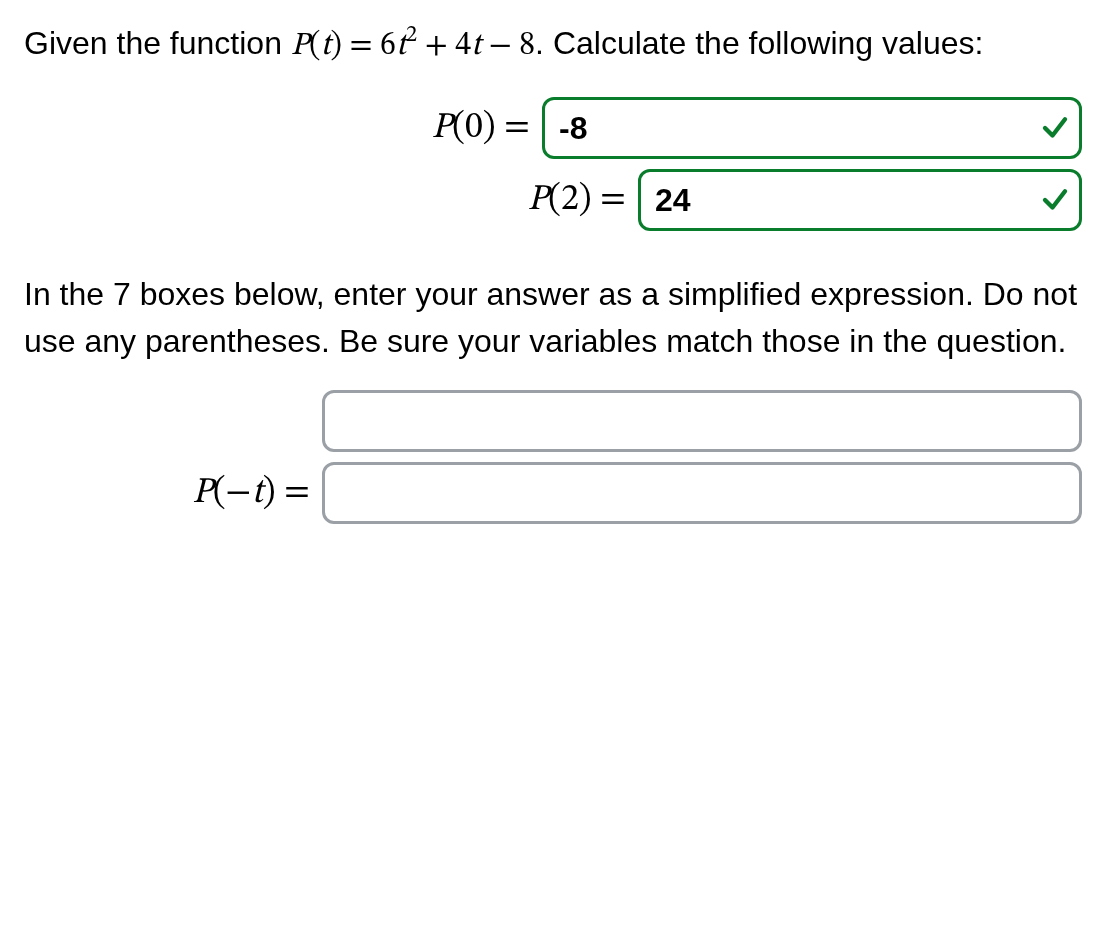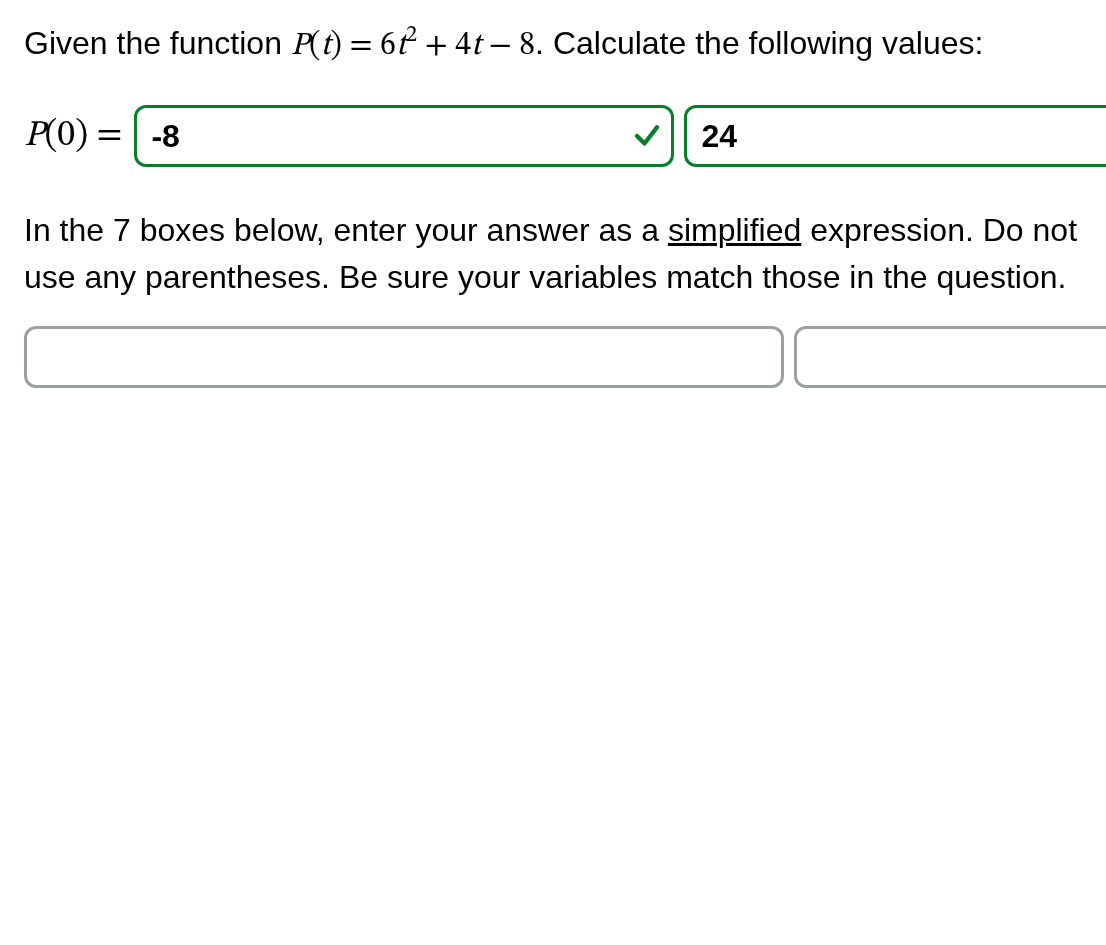--- a/index.html
+++ b/index.html
@@ -16,22 +16,22 @@
     font-family: 'Cambria Math', 'STIX Two Math', 'Times New Roman', serif;
     font-style: italic;
   }
   .math .rm { font-style: normal; }
   .sup {
     font-size: 0.7em;
     position: relative;
     top: -0.6em;
     font-style: normal;
   }
-  .prompt { margin-bottom: 36px; }
-  .rows { display: flex; flex-direction: row; gap: 10px; align-items: flex-end; }
+  .prompt { margin-bottom: 28px; }
+  .rows { display: flex; flex-direction: column; gap: 10px; align-items: flex-end; }
   .row {
     display: flex;
     align-items: center;
     gap: 12px;
   }
   .label {
     font-size: 36px;
     white-space: nowrap;
   }
   .input-box {
@@ -58,58 +58,60 @@
   .check-icon {
     position: absolute;
     right: 12px;
     top: 50%;
     transform: translateY(-50%);
     width: 30px;
     height: 30px;
     pointer-events: none;
   }
   .instructions { margin-top: 40px; margin-bottom: 26px; }
-  .underline { text-decoration: underline; }
+  .underline { }
   .minus { margin: 0 3px; }
 </style>
 </head>
 <body>
 
 <div class="prompt">
   <span>Given the function </span><span class="math"><span>P</span><span class="rm">(</span><span>t</span><span class="rm">)</span><span class="rm"> = </span><span class="rm">6</span><span>t</span><span class="sup">2</span><span class="rm"> + </span><span class="rm">4</span><span>t</span><span class="rm"> − </span><span class="rm">8</span></span><span>. Calculate the following values:</span>
 </div>
 
 <div class="rows">
   <div class="row">
     <span class="math label"><span>P</span><span class="rm">(</span><span class="rm">0</span><span class="rm">)</span><span class="rm"> = </span></span>
     <span class="field-wrap">
       <input class="input-box" style="width: 540px;" value="-8">
       <svg class="check-icon" viewBox="0 0 24 24">
           <path d="M4 12 L10 18 L20 5" stroke="#0a7d2c" stroke-width="3.5" fill="none" stroke-linecap="round" stroke-linejoin="round"></path>
         </svg>
     </span>
   </div>
   <div class="row">
+    <span class="math label"><span>P</span><span class="rm">(</span><span class="rm">2</span><span class="rm">)</span><span class="rm"> = </span></span>
     <span class="field-wrap">
-      <input class="input-box" style="width: 540px;" value="24">
+      <input class="input-box" style="width: 444px;" value="24">
       <svg class="check-icon" viewBox="0 0 24 24">
           <path d="M4 12 L10 18 L20 5" stroke="#0a7d2c" stroke-width="3.5" fill="none" stroke-linecap="round" stroke-linejoin="round"></path>
         </svg>
     </span>
   </div>
 </div>
 
 <div class="instructions">
   <span>In the 7 boxes below, enter your answer as a </span><span class="underline">simplified</span><span> expression. Do not use any parentheses. Be sure your variables match those in the question.</span>
 </div>
 
 <div class="rows">
   <div class="row">
     <span class="field-wrap">
       <input class="input-box neutral" style="width: 760px;" value="">
     </span>
   </div>
   <div class="row">
+    <span class="math label"><span>P</span><span class="rm">(</span><span class="rm">−</span><span>t</span><span class="rm">)</span><span class="rm"> = </span></span>
     <span class="field-wrap">
       <input class="input-box neutral" style="width: 760px;" value="">
     </span>
   </div>
 </div>
 
 </body></html>

